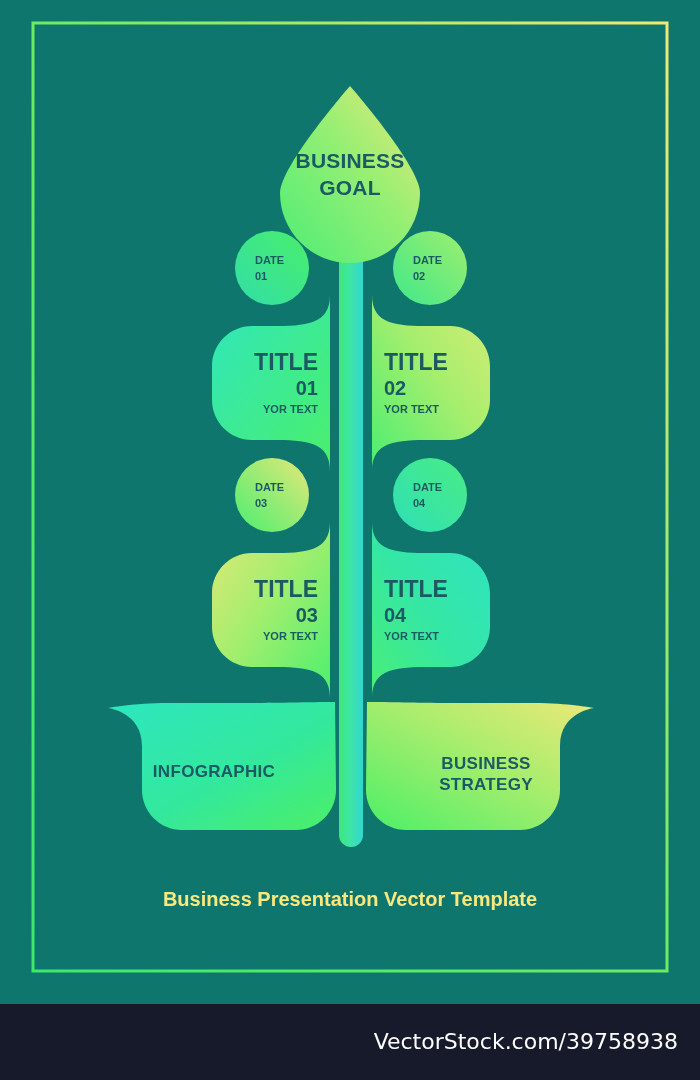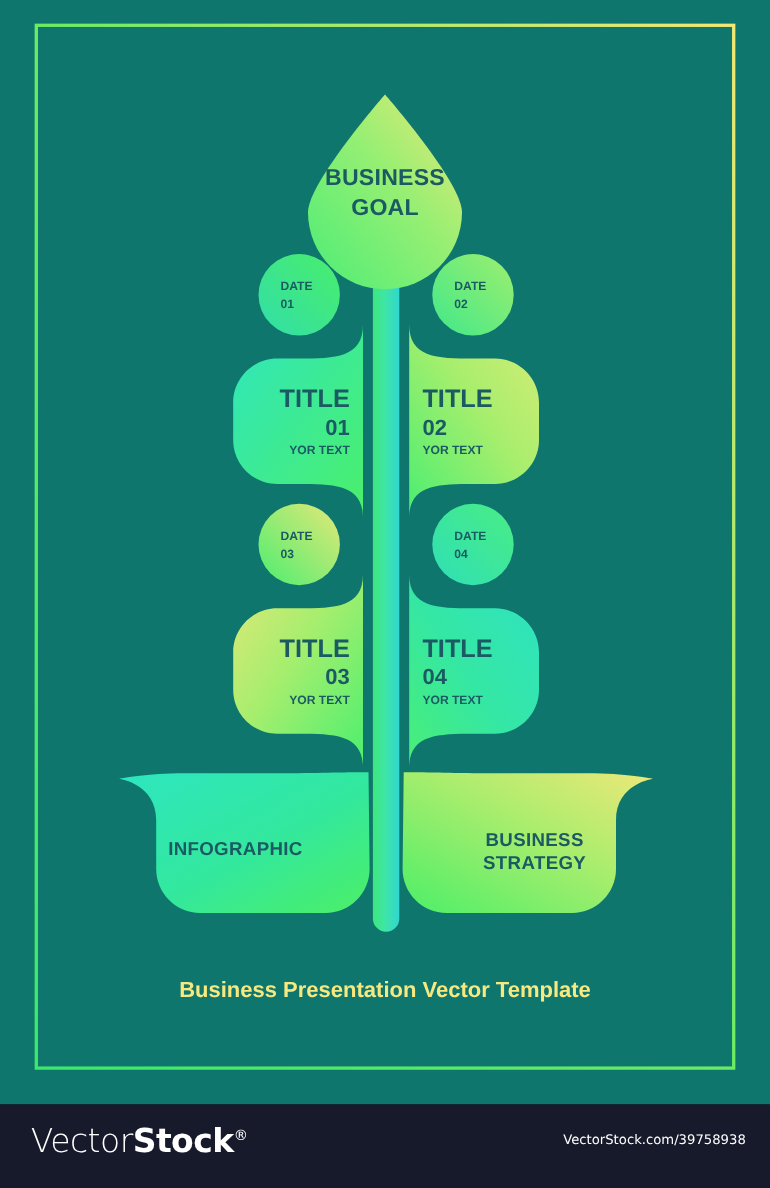--- a/index.html
+++ b/index.html
@@ -52,21 +52,21 @@
   .vs-logo .vs-reg {
     font-size: 13px;
     vertical-align: super;
     font-weight: 400;
   }
   .vs-url {
     position: absolute;
     right: 22px;
     top: 25px;
     color: #ffffff;
-    font-size: 12px;
+    font-size: 22px;
     font-family: "DejaVu Sans", sans-serif;
     white-space: nowrap;
   }
   text { user-select: none; }
 </style>
 </head>
 <body>
 
 <div id="root">
 
@@ -259,17 +259,16 @@
                  Z" fill="url(#gBR)"></path>
         <text x="486" y="769" text-anchor="middle" font-family="Liberation Sans, sans-serif" font-size="17" font-weight="bold" fill="#1b5a63" letter-spacing="0.3">BUSINESS</text>
         <text x="486" y="790" text-anchor="middle" font-family="Liberation Sans, sans-serif" font-size="17" font-weight="bold" fill="#1b5a63" letter-spacing="0.3">STRATEGY</text>
       </g>
 
       <text x="350" y="906" text-anchor="middle" font-family="Liberation Sans, sans-serif" font-size="20" font-weight="bold" fill="#f7e97f">Business Presentation Vector Template</text>
     </svg>
   </div>
 
   <div class="watermark-bar">
-    <div class="vs-logo"><span class="vs-light">Vector</span><span class="vs-bold">Stock</span><span class="vs-reg">®</span></div>
     <div class="vs-url">VectorStock.com/39758938</div>
   </div>
 
 </div>
 
 </body></html>

